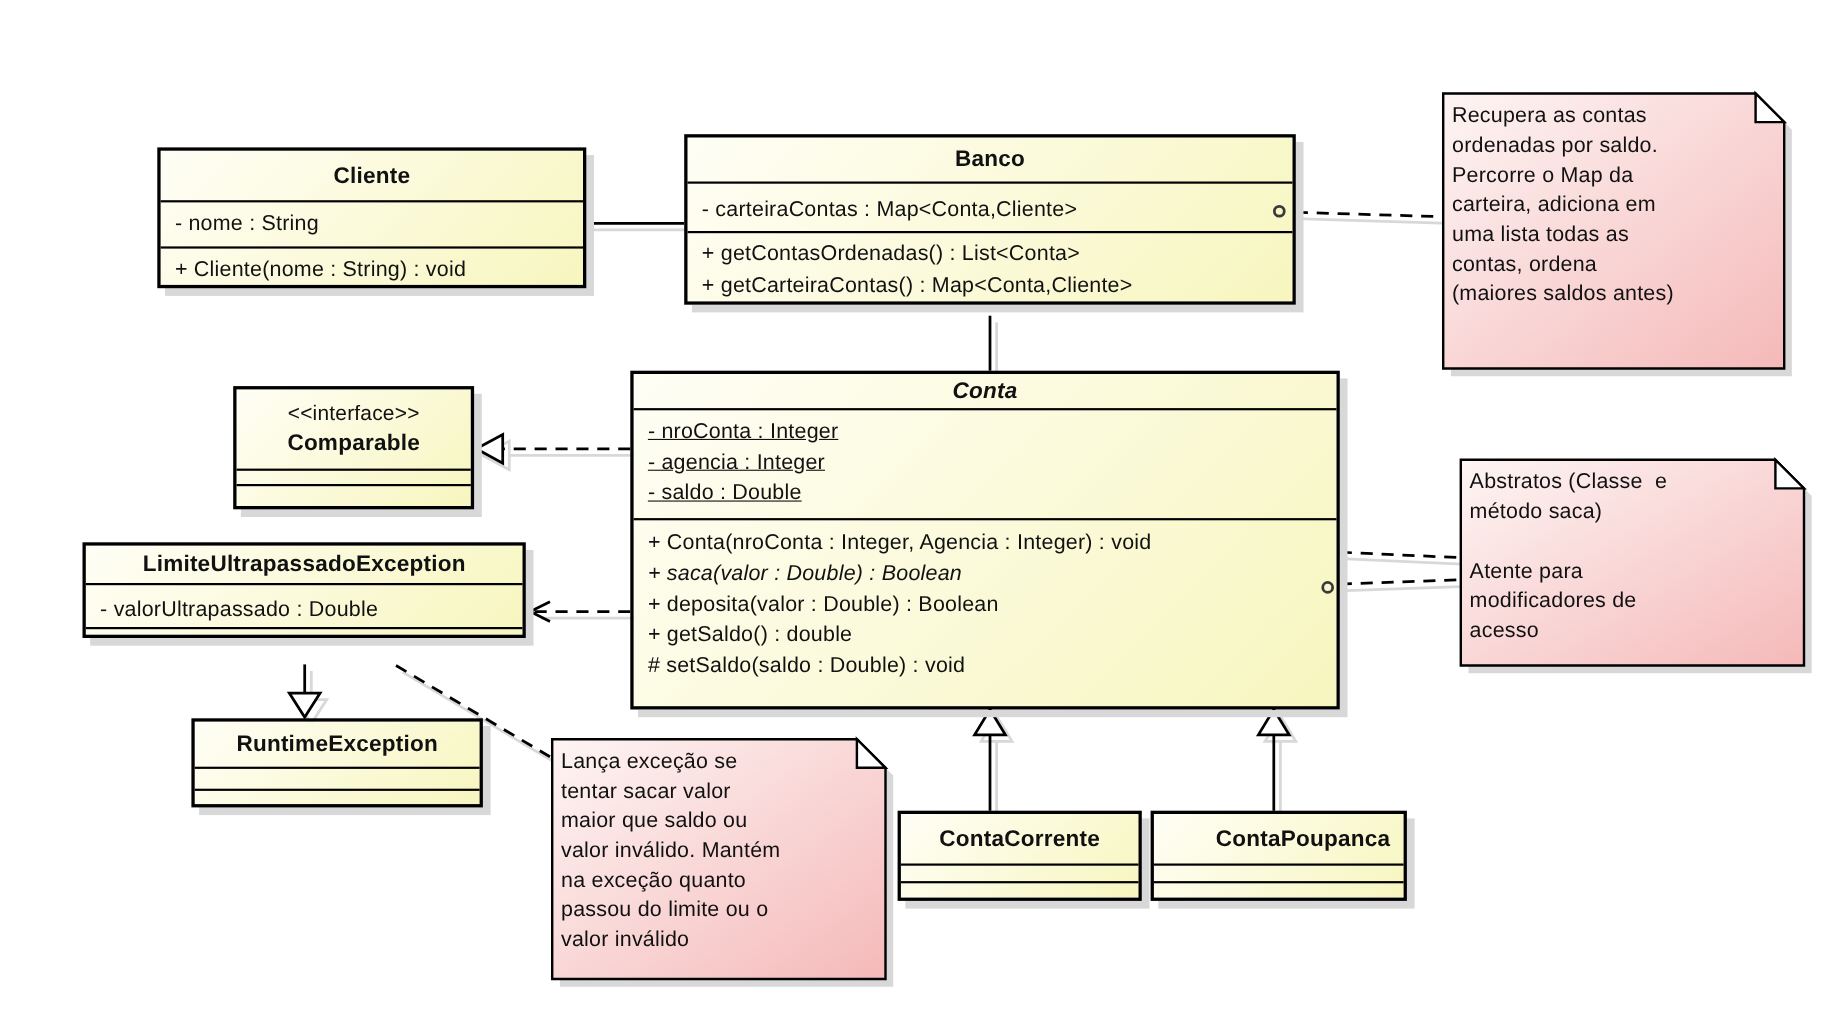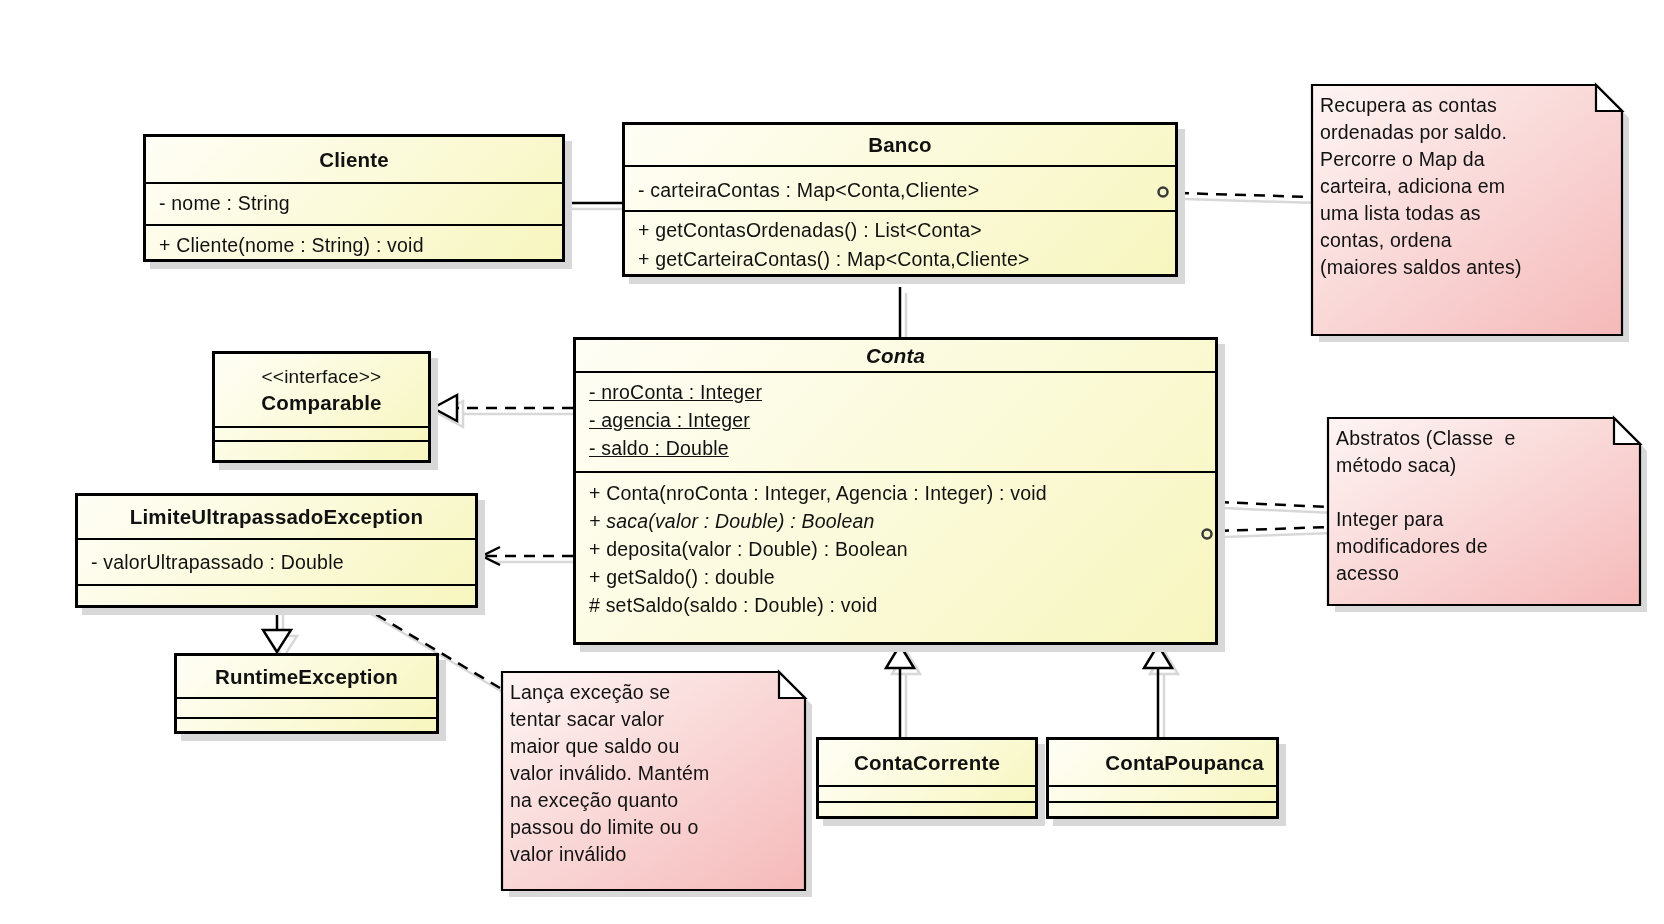--- a/index.html
+++ b/index.html
@@ -110,21 +110,21 @@
     </g>
     <g>
       <polygon class="tri" points="1158,645 1144,668 1172,668"></polygon>
       <path class="main-stroke" d="M1158 668 V737"></path>
     </g>
 
     <path class="main-stroke dashed" d="M1218 502 L1328 507"></path>
     <path class="main-stroke dashed" d="M1218 531 L1328 527"></path>
   </svg>
 
-  <div class="uml-class" style="left:143px;top:134px;width:422px;height:128px;">
+  <div class="uml-class" style="left:143px;top:134px;width:390px;height:128px;">
     <div class="uml-title" style="height:47px;">Cliente</div>
     <div class="uml-sec" style="height:43px;">
       <div class="member">- nome : String</div>
     </div>
     <div class="uml-sec grow">
       <div class="member">+ Cliente(nome : String) : void</div>
     </div>
   </div>
 
   <div class="uml-class" style="left:622px;top:122px;width:556px;height:155px;">
@@ -156,21 +156,21 @@
 
   <div class="uml-class" style="left:212px;top:351px;width:219px;height:112px;">
     <div class="uml-title" style="height:72px;line-height:26px;">
       <span class="stereo">&lt;&lt;interface&gt;&gt;</span>
       <span>Comparable</span>
     </div>
     <div class="uml-sec" style="height:14px;"></div>
     <div class="uml-sec grow"></div>
   </div>
 
-  <div class="uml-class" style="left:75px;top:493px;width:403px;height:115px;">
+  <div class="uml-class" style="left:75px;top:493px;width:403px;height:87px;">
     <div class="uml-title" style="height:42px;">LimiteUltrapassadoException</div>
     <div class="uml-sec" style="height:46px;padding-top:8px;">
       <div class="member">- valorUltrapassado : Double</div>
     </div>
     <div class="uml-sec grow"></div>
   </div>
 
   <div class="uml-class" style="left:146px;top:653px;width:265px;height:81px;margin-left:28px;">
     <div class="uml-title" style="height:41px;">RuntimeException</div>
     <div class="uml-sec" style="height:20px;"></div>
@@ -196,21 +196,21 @@
     <div class="note-line">carteira, adiciona em</div>
     <div class="note-line">uma lista todas as</div>
     <div class="note-line">contas, ordena</div>
     <div class="note-line">(maiores saldos antes)</div>
   </div>
 
   <div class="note-text" style="left:1336px;top:425px;width:292px;">
     <div class="note-line">Abstratos (Classe  e</div>
     <div class="note-line">método saca)</div>
     <div class="note-line"></div>
-    <div class="note-line">Integer para</div>
+    <div class="note-line">Atente para</div>
     <div class="note-line">modificadores de</div>
     <div class="note-line">acesso</div>
   </div>
 
   <div class="note-text" style="left:510px;top:679px;width:288px;">
     <div class="note-line">Lança exceção se</div>
     <div class="note-line">tentar sacar valor</div>
     <div class="note-line">maior que saldo ou</div>
     <div class="note-line">valor inválido. Mantém</div>
     <div class="note-line">na exceção quanto</div>

